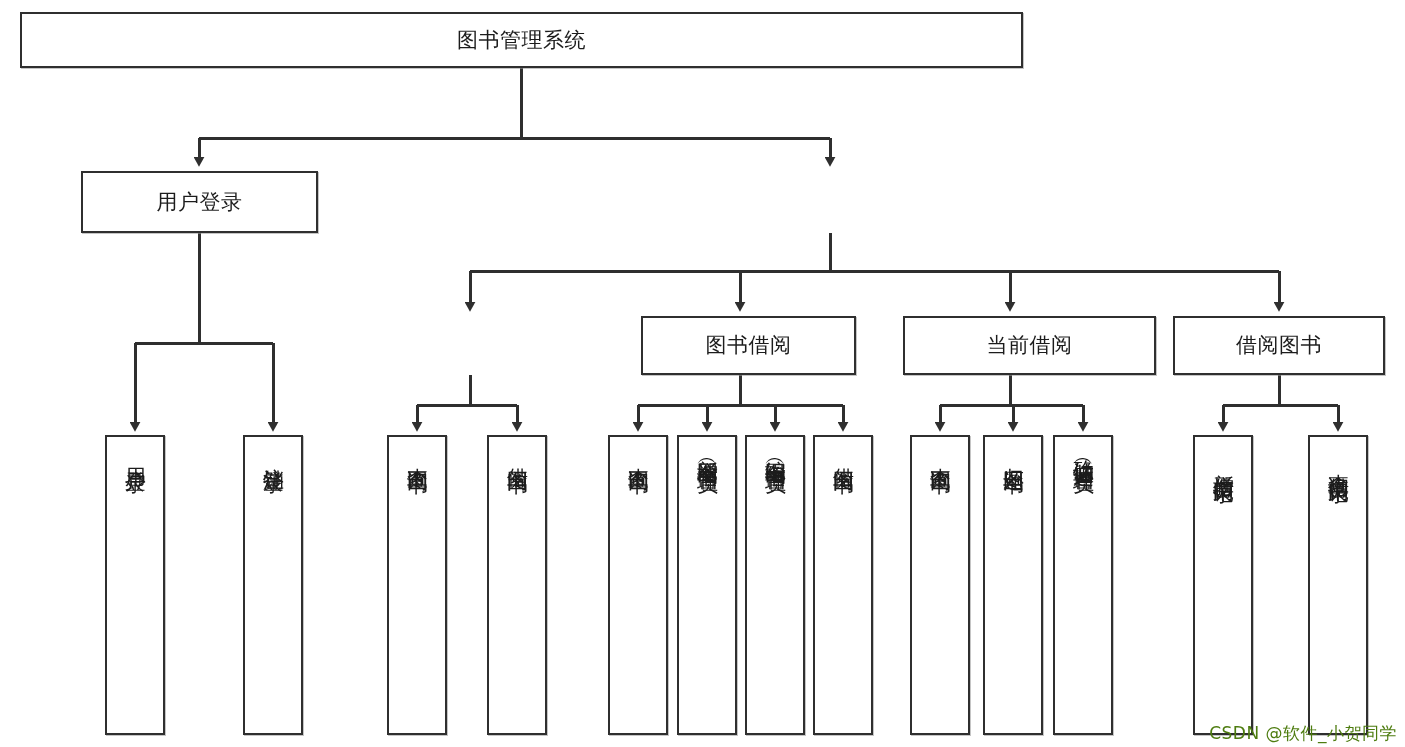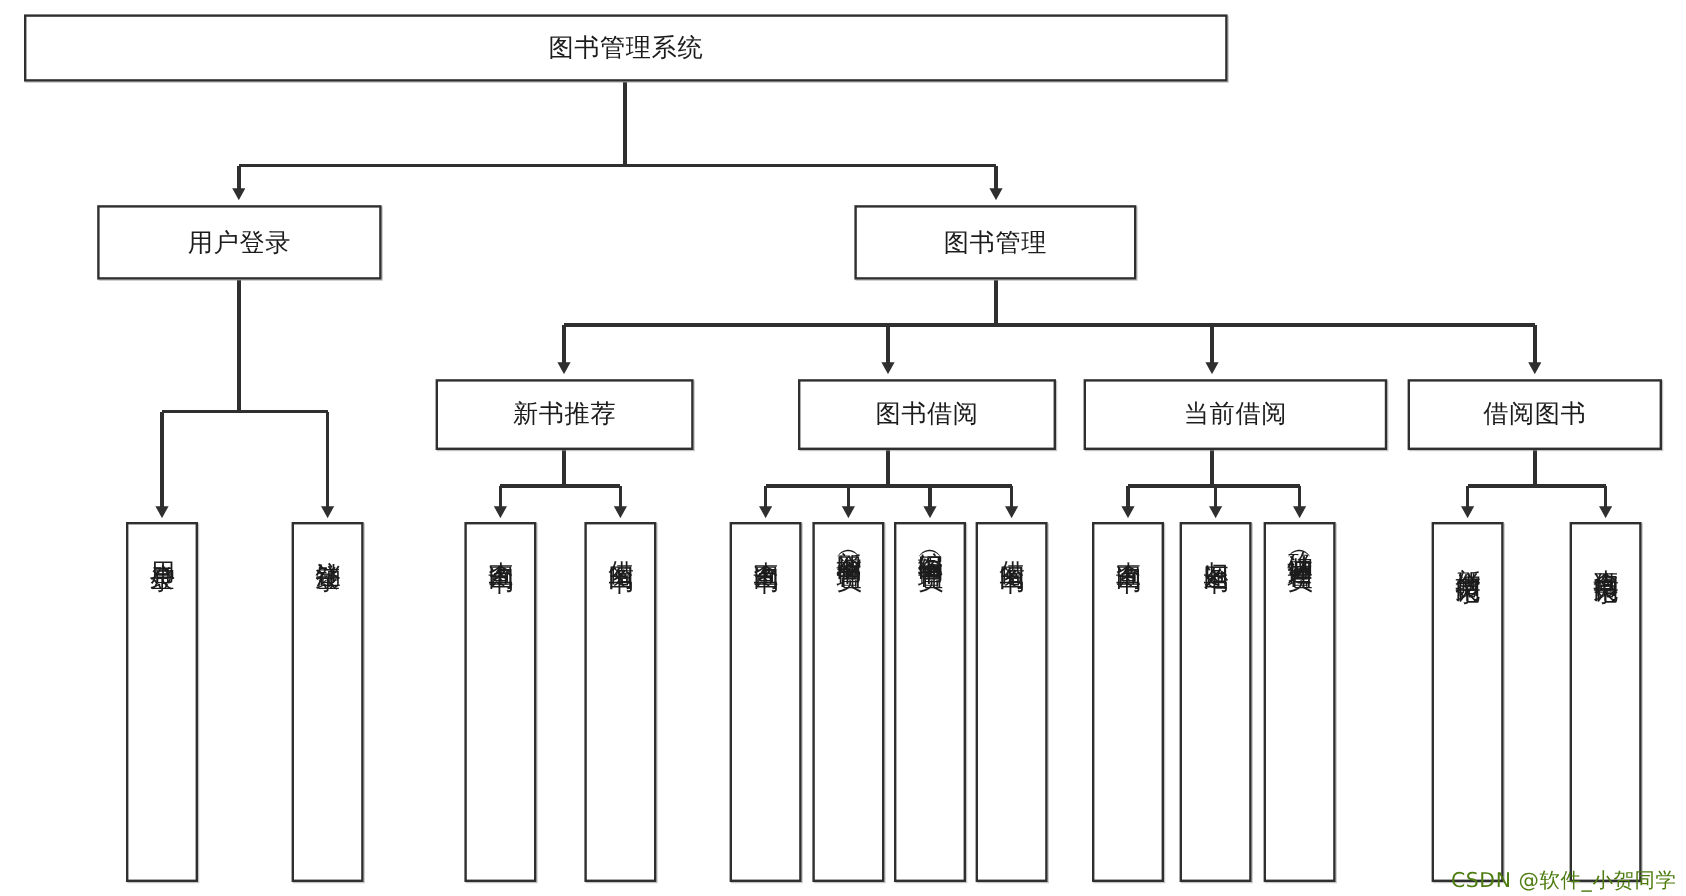--- a/index.html
+++ b/index.html
@@ -127,28 +127,22 @@
     </g>
   </svg>
 
   <div class="node horizontal" style="left:20px; top:12px; width:1003px; height:56px;">
     <span class="node-label">图书管理系统</span>
   </div>
 
   <div class="node horizontal" style="left:81px; top:171px; width:237px; height:62px;">
     <span class="node-label">用户登录</span>
   </div>
-  <div class="node horizontal" style="left:712px; top:171px; width:235px; height:62px;">
-    <span class="node-label">图书管理</span>
-  </div>
 
-  <div class="node horizontal" style="left:363px; top:316px; width:215px; height:59px;">
-    <span class="node-label">新书推荐</span>
-  </div>
-  <div class="node horizontal" style="left:665px; top:316px; width:215px; height:59px;">
+  <div class="node horizontal" style="left:641px; top:316px; width:215px; height:59px;">
     <span class="node-label">图书借阅</span>
   </div>
   <div class="node horizontal" style="left:903px; top:316px; width:253px; height:59px;">
     <span class="node-label">当前借阅</span>
   </div>
   <div class="node horizontal" style="left:1173px; top:316px; width:212px; height:59px;">
     <span class="node-label">借阅图书</span>
   </div>
 
   <div class="node vertical" style="left:105px; top:435px; width:60px; height:300px;">

